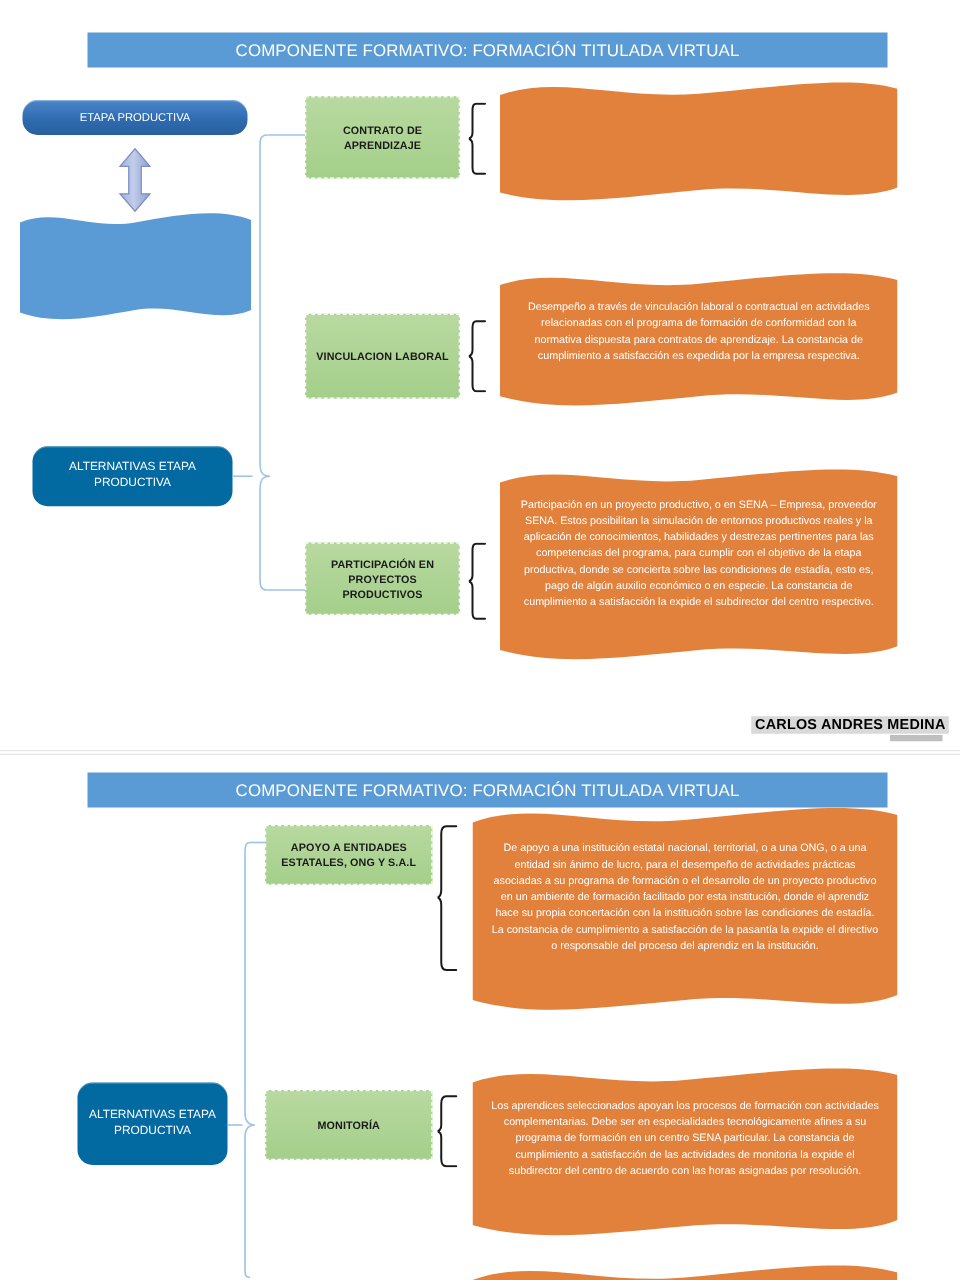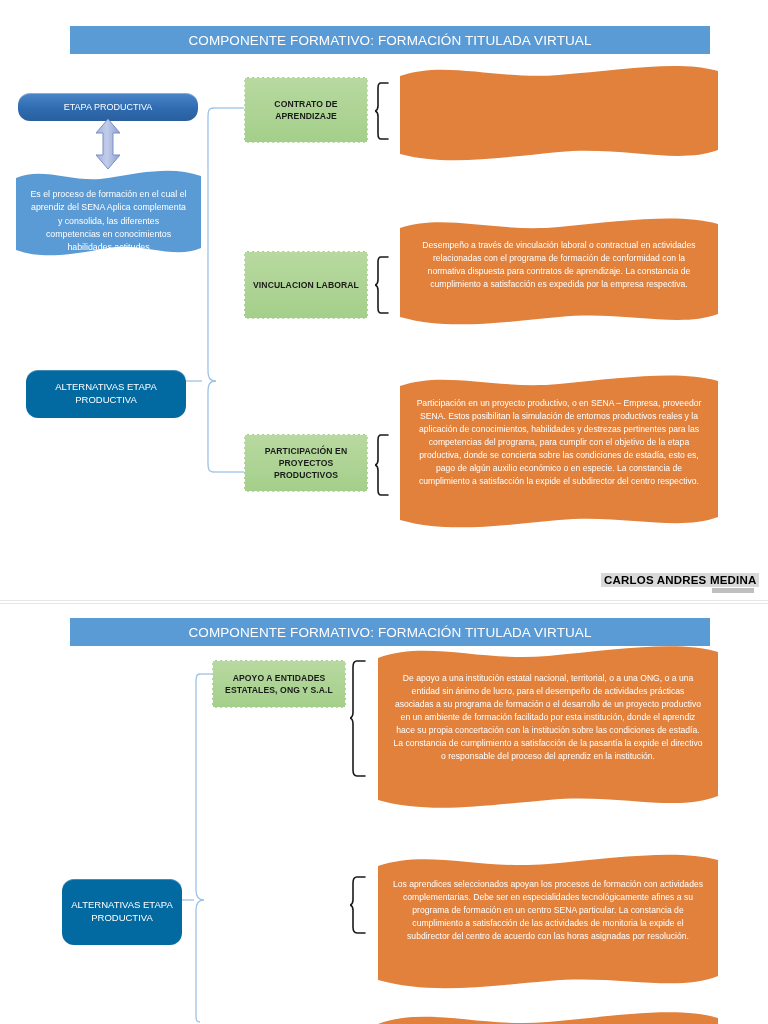--- a/index.html
+++ b/index.html
@@ -18,21 +18,21 @@
     background:#5B9BD5; color:#ffffff;
     font-size:13.5px; font-weight:normal; letter-spacing:.1px;
     display:flex; align-items:center; justify-content:center;
     text-align:center;
   }
 
   
   .blue-box {
     position:absolute; border-radius:12px; color:#ffffff;
     display:flex; align-items:center; justify-content:center; text-align:center;
-    font-size:9.5px; line-height:1.35; padding:12px 8px;margin-top:13px;
+    font-size:9.5px; line-height:1.35; padding:12px 8px;
   }
   .blue-box.grad {
     background:linear-gradient(180deg,#4a86c8 0%,#2f6bb0 55%,#2a5f9e 100%);
     box-shadow:inset 0 1px 0 rgba(255,255,255,.35);
   }
   .blue-box.flat {
     background:#0369a1;
     box-shadow:inset 0 1px 0 rgba(255,255,255,.25);
   }
 
@@ -94,21 +94,20 @@
         </linearGradient>
       </defs>
       <polygon points="16,1 28,15 21,15 21,37 28,37 16,51 4,37 11,37 11,15 4,15" fill="url(#agrad)" stroke="#7b8fc4" stroke-width="1"></polygon>
     </svg>
   </div>
 
   <div class="wave blue" style="left:16px; top:168px; width:185px; height:92px;">
     <svg viewBox="0 0 185 92" preserveAspectRatio="none">
       <path d="M0,10 C28,-2 58,16 92,10 C126,4 158,-2 185,8 L185,80 C158,92 126,74 92,80 C58,86 28,92 0,82 Z" fill="#5B9BD5"></path>
     </svg>
-    <div class="wtext" style="top:20px;">Es el proceso de formación en el cual el aprendiz del SENA Aplica complementa y consolida, las diferentes competencias en conocimientos habilidades actitudes</div>
   </div>
 
   <div class="blue-box flat" style="left:26px; top:357px; width:160px; height:48px;">ALTERNATIVAS ETAPA PRODUCTIVA</div>
 
   <div class="conn" style="left:186px; top:90px; width:60px; height:400px;">
     <svg width="60" height="400" viewBox="0 0 60 400">
       <g fill="none" stroke="#9DC3E6" stroke-width="1.3">
         <path d="M0,291 L16,291"></path>
         <path d="M28,18 C22,18 22,22 22,28 L22,280 C22,288 24,291 30,291 C24,291 22,294 22,302 L22,372 C22,378 22,382 28,382"></path>
         <path d="M28,18 L58,18"></path>
@@ -191,20 +190,21 @@
     </svg>
   </div>
 
   <div class="wave" style="left:378px; top:40px; width:340px; height:168px;">
     <svg viewBox="0 0 340 168" preserveAspectRatio="none">
       <path d="M0,14 C50,-4 102,18 170,12 C238,6 298,-4 340,8 L340,152 C298,169 238,149 170,156 C102,162 50,170 0,156 Z" fill="#E1813C"></path>
     </svg>
     <div class="wtext" style="top:28px;">De apoyo a una institución estatal nacional, territorial, o a una ONG, o a una entidad sin ánimo de lucro, para el desempeño de actividades prácticas asociadas a su programa de formación o el desarrollo de un proyecto productivo en un ambiente de formación facilitado por esta institución, donde el aprendiz hace su propia concertación con la institución sobre las condiciones de estadía. La constancia de cumplimiento a satisfacción de la pasantía la expide el directivo o responsable del proceso del aprendiz en la institución.</div>
   </div>
 
+  <div class="green-box" style="left:212px; top:268px; width:134px; height:56px;">MONITORÍA</div>
 
   <div class="brace" style="left:350px; top:272px;">
     <svg width="22" height="58" viewBox="0 0 22 58">
       <path d="M15,1 L7,1 Q3,1 3,7 L3,24 Q3,28 0,29 Q3,30 3,34 L3,51 Q3,57 7,57 L15,57" fill="none" stroke="#1a1a1a" stroke-width="1.6" stroke-linecap="round"></path>
     </svg>
   </div>
 
   <div class="wave" style="left:378px; top:250px; width:340px; height:138px;">
     <svg viewBox="0 0 340 138" preserveAspectRatio="none">
       <path d="M0,12 C50,-5 102,16 170,10 C238,4 298,-5 340,6 L340,122 C298,139 238,120 170,127 C102,133 50,140 0,126 Z" fill="#E1813C"></path>

